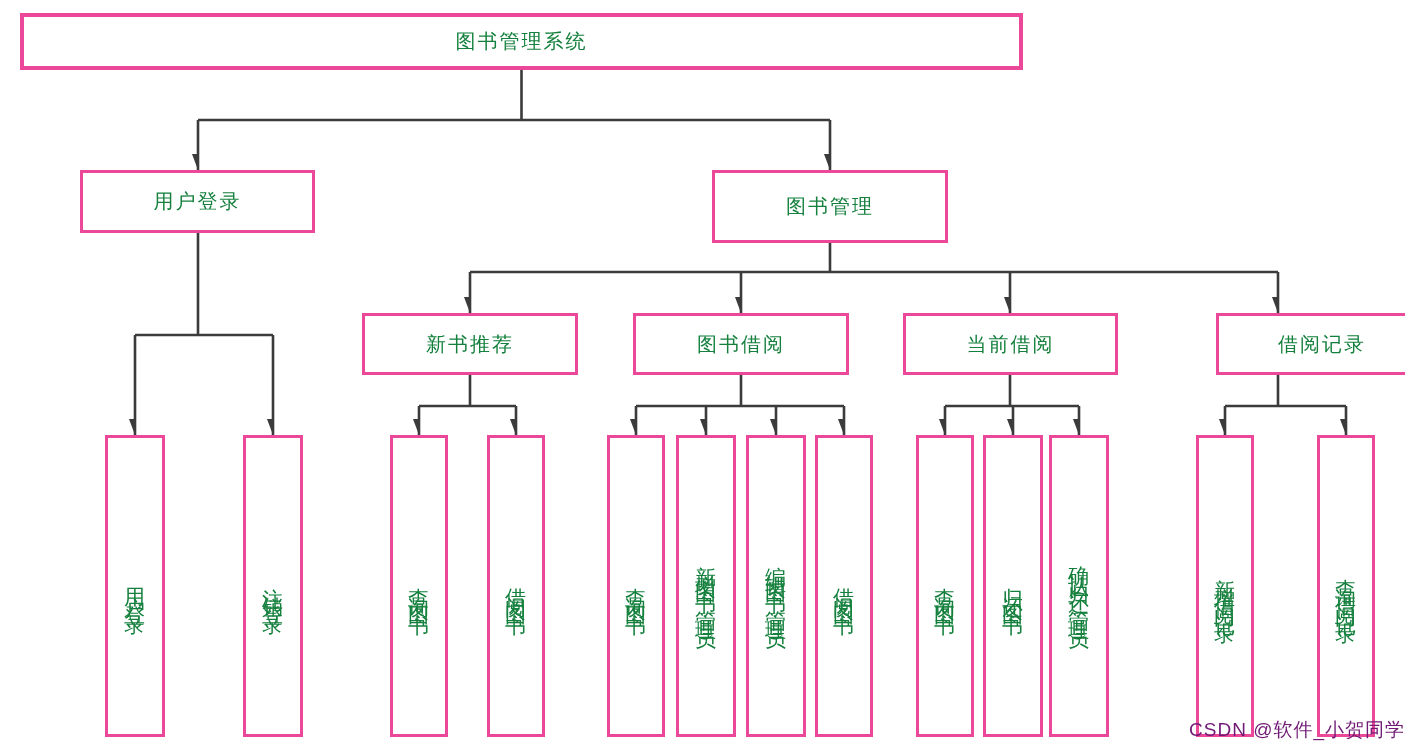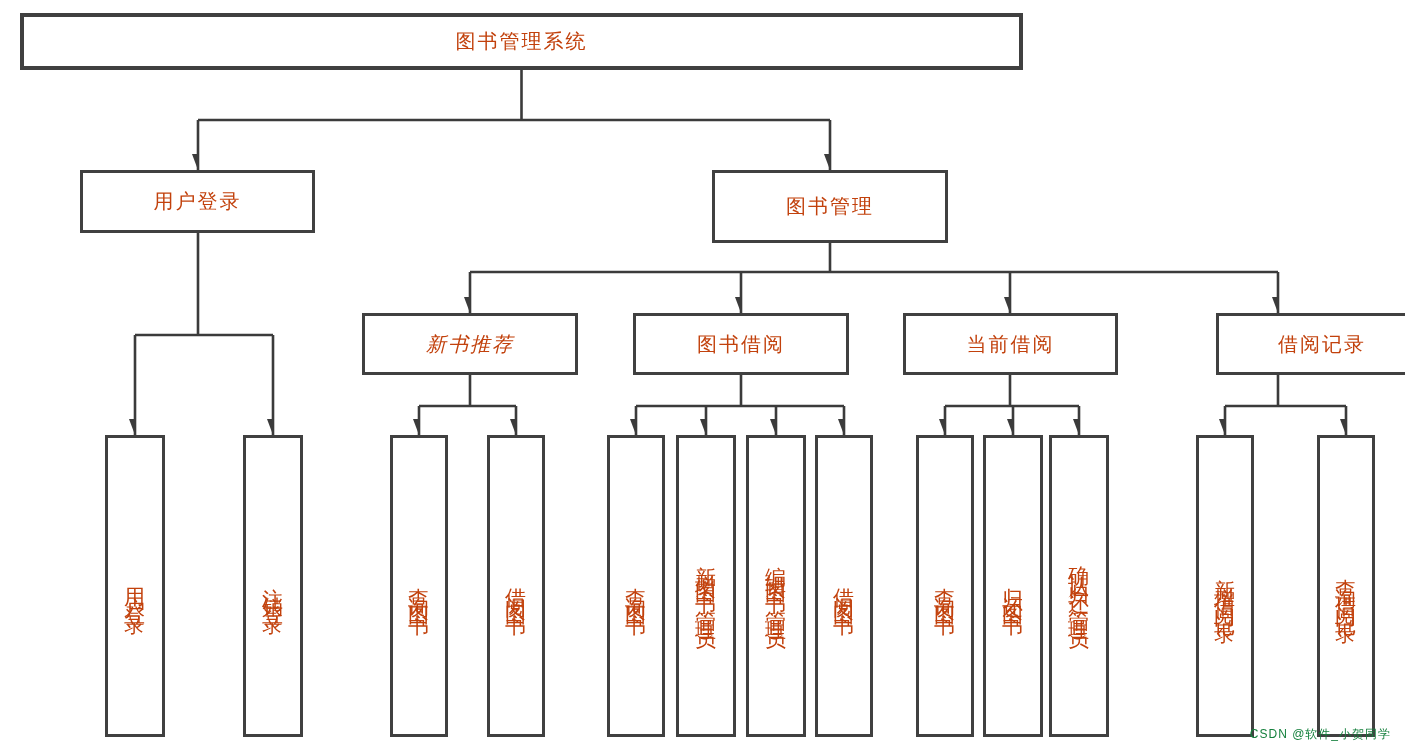--- a/index.html
+++ b/index.html
@@ -12,45 +12,45 @@
     overflow: hidden;
   }
   .connectors {
     position: absolute;
     left: 0; top: 0;
     width: 1405px; height: 747px;
   }
   .node {
     position: absolute;
     box-sizing: border-box;
-    border: 3px solid #404040;
+    border: 3px solid #ec4899;
     background: #ffffff;
-    color: #c2410c;
+    color: #15803d;
     display: flex;
     align-items: center;
     justify-content: center;
     text-align: center;
     letter-spacing: 2px;
   }
   .node.root { border-width: 4px; font-size: 20px; }
   .node.h { font-size: 20px; }
   .node.v {
     writing-mode: vertical-rl;
     text-orientation: mixed;
     font-size: 21px;
     letter-spacing: 9px;
     line-height: 1;
     padding-top: 6px;
   }
   .watermark {
     position: absolute;
-    right: 14px;
+    right: 0;
     bottom: 4px;
-    font-size: 12px;
-    color: #15803d;
+    font-size: 19px;
+    color: #701a75;
     letter-spacing: 1px;
     white-space: nowrap;
   }
 </style>
 </head>
 <body>
 
 <div class="canvas">
 
   <svg class="connectors" viewBox="0 0 1405 747" xmlns="http://www.w3.org/2000/svg">
@@ -94,21 +94,21 @@
       <line x1="1225" y1="406" x2="1225" y2="435" marker-end="url(#ah)"></line>
       <line x1="1346" y1="406" x2="1346" y2="435" marker-end="url(#ah)"></line>
     </g>
   </svg>
 
   <div class="node root" style="left:20px; top:13px; width:1003px; height:57px;">图书管理系统</div>
 
   <div class="node h" style="left:80px; top:170px; width:235px; height:63px;">用户登录</div>
   <div class="node h" style="left:712px; top:170px; width:236px; height:73px;">图书管理</div>
 
-  <div class="node h" style="left:362px; top:313px; width:216px; height:62px;font-style:italic;">新书推荐</div>
+  <div class="node h" style="left:362px; top:313px; width:216px; height:62px;">新书推荐</div>
   <div class="node h" style="left:633px; top:313px; width:216px; height:62px;">图书借阅</div>
   <div class="node h" style="left:903px; top:313px; width:215px; height:62px;">当前借阅</div>
   <div class="node h" style="left:1172px; top:313px; width:212px; height:62px;margin-left:44px;">借阅记录</div>
 
   <div class="node v" style="left:105px; top:435px; width:60px; height:302px;">用户登录</div>
   <div class="node v" style="left:243px; top:435px; width:60px; height:302px;">注销登录</div>
 
   <div class="node v" style="left:390px; top:435px; width:58px; height:302px;">查询图书</div>
   <div class="node v" style="left:487px; top:435px; width:58px; height:302px;">借阅图书</div>
 

